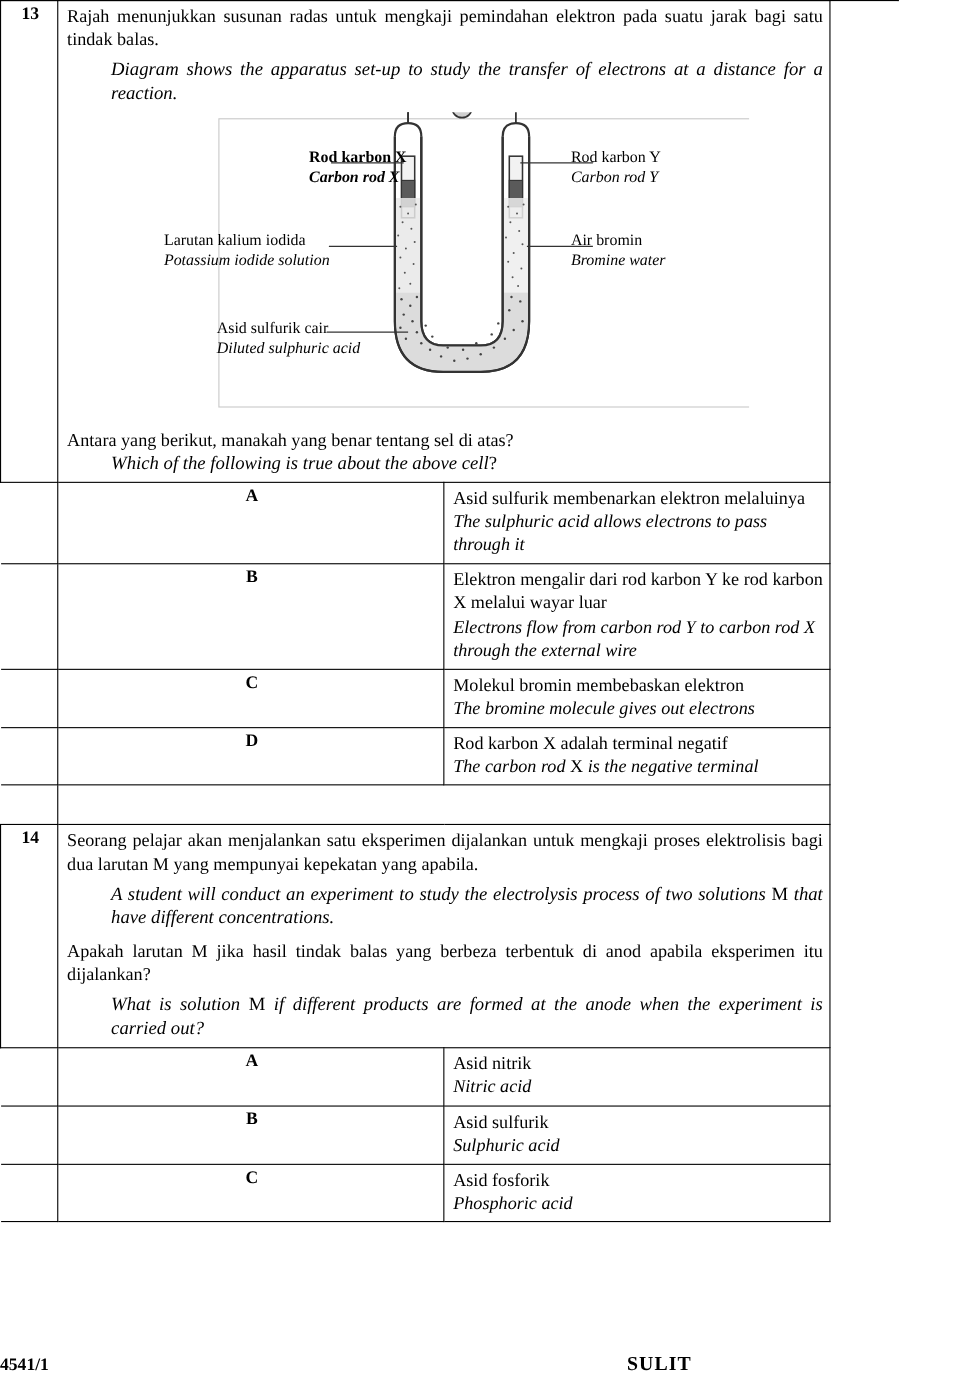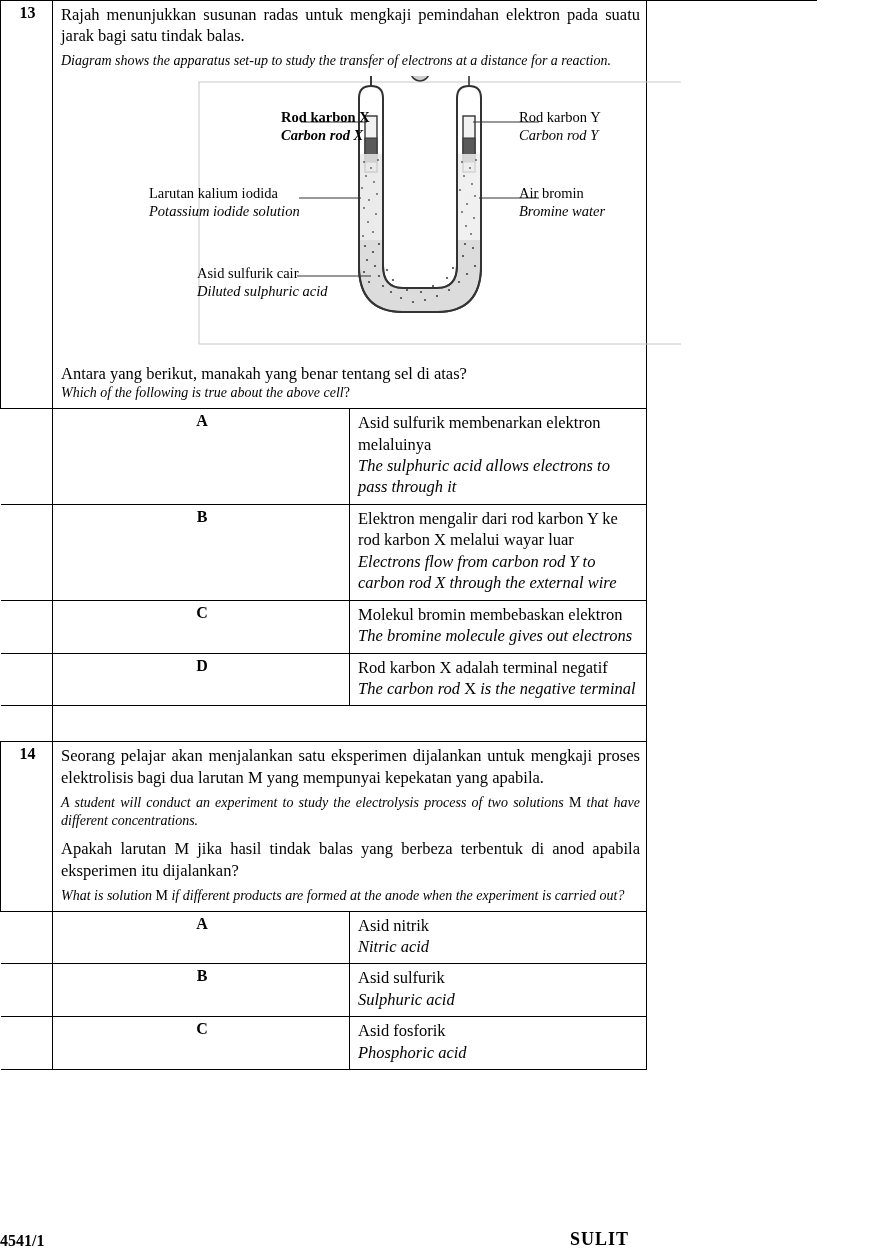--- a/index.html
+++ b/index.html
@@ -20,45 +20,46 @@
     position: relative;
     width: 891px;
     height: 1258px;
   }
 
   
   .qtable {
     position: absolute;
     left: 0;
     top: 0;
-    width: 647px;
+    width: 755px;
     border-collapse: collapse;
     table-layout: fixed;
   }
   .qtable td {
     border: 1px solid #000;
     vertical-align: top;
     padding: 3px 6px 6px 8px;
   }
   .col-num   { width: 52px; text-align: center; font-weight: bold; }
   .col-opt   { width: 56px; text-align: center; font-weight: bold; }
   .col-body  { }
 
   .no-left  { border-left: none !important; }
 
   .malay {
     font-size: 16.5px;
     line-height: 1.28;
     text-align: justify;
   }
   .eng {
-    font-size: 14px;
+    font-size: 17px;
     line-height: 1.28;
     font-style: italic;
     text-align: justify;
+    margin-left: 40px;
   }
   .gap-top { margin-top: 9px; }
   .gap-small { margin-top: 6px; }
 
   .opt-line { font-size: 16.5px; line-height: 1.3; }
   .opt-line.it { font-style: italic; }
 
   .roman { font-style: normal; }
 
   

